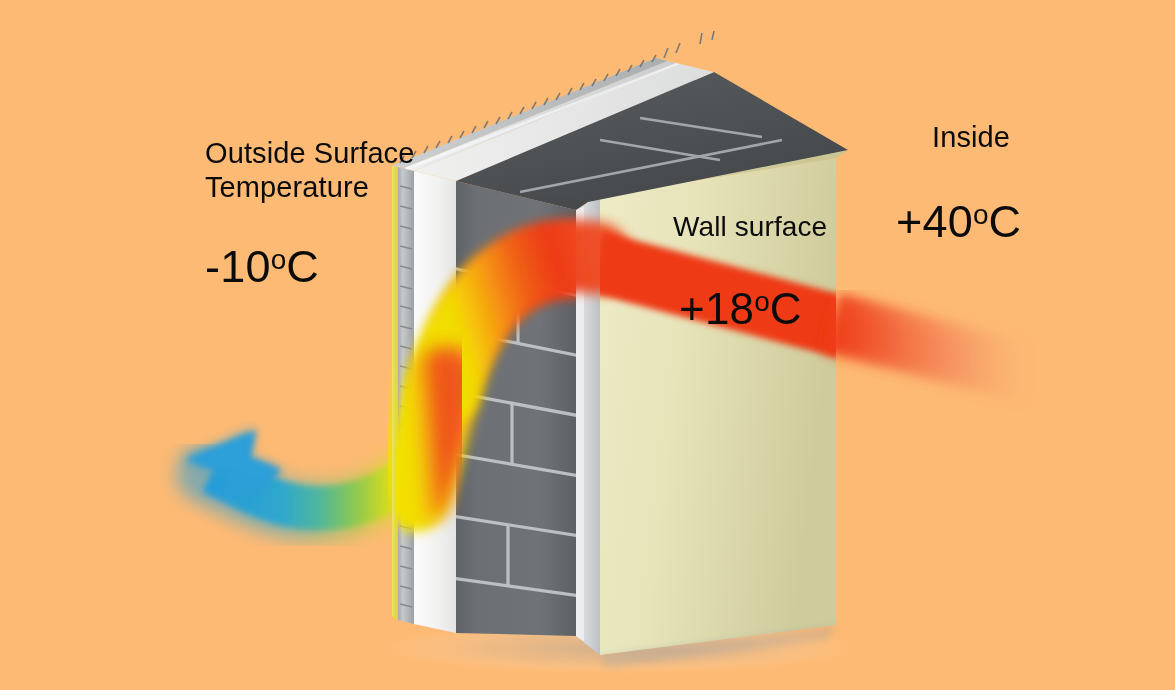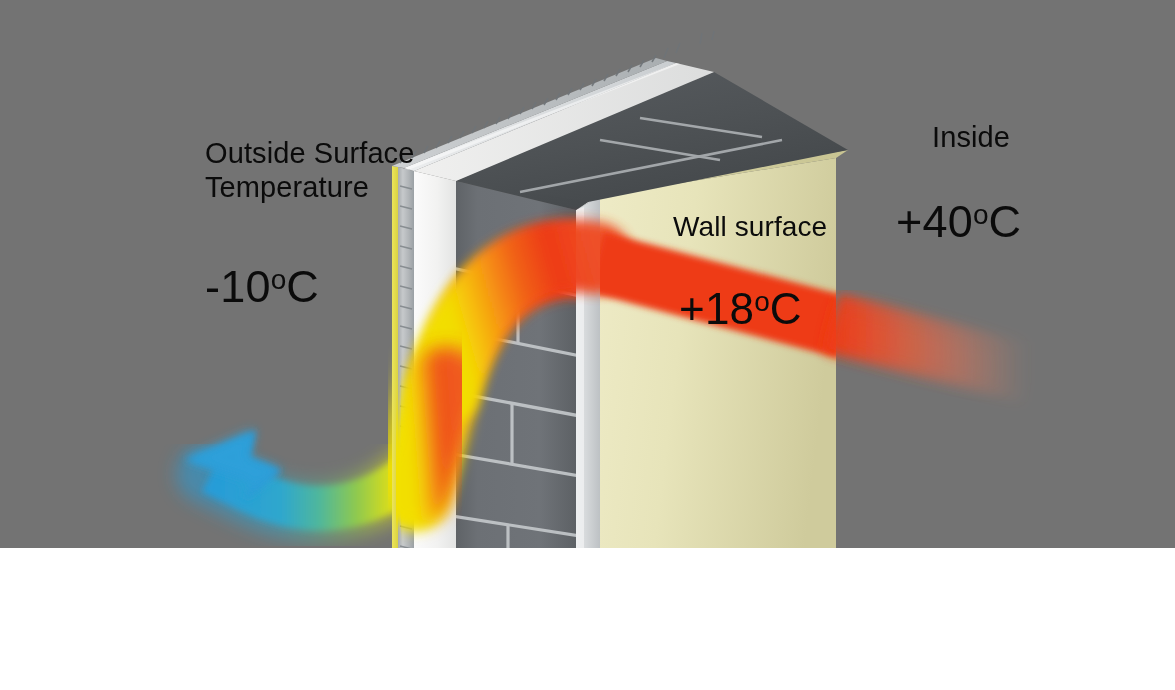--- a/index.html
+++ b/index.html
@@ -7,22 +7,22 @@
     margin: 0;
     padding: 0;
     background: #ffffff;
   }
   body {
     font-family: "Liberation Sans", sans-serif;
   }
   #stage {
     position: relative;
     width: 1175px;
-    height: 548px;
-    background: #737373;
+    height: 690px;
+    background: #fdba74;
     overflow: hidden;
   }
   #scene {
     position: absolute;
     left: 0;
     top: 0;
     width: 1175px;
     height: 690px;
   }
   .lbl {
@@ -46,21 +46,21 @@
   }
   .lbl .val .deg {
     font-size: 28px;
     vertical-align: 13px;
     letter-spacing: 0;
   }
 
   
   #label-outside { left: 205px; top: 100px; }
   #label-outside .cap { font-size: 29px; }
-  #label-outside .val { margin-top: 20px; font-size: 45px; }
+  #label-outside .val { font-size: 45px; }
 
   #label-inside { left: 896px; top: 84px; }
   #label-inside .cap { font-size: 29px; margin-left: 36px; }
   #label-inside .val { margin-top: 4px; font-size: 45px; }
 
   #label-wall { left: 673px; top: 174px; }
   #label-wall .cap { font-size: 28px; }
   #label-wall .val { margin-top: 2px; font-size: 44px; margin-left: 6px; }
 </style>
 </head>

